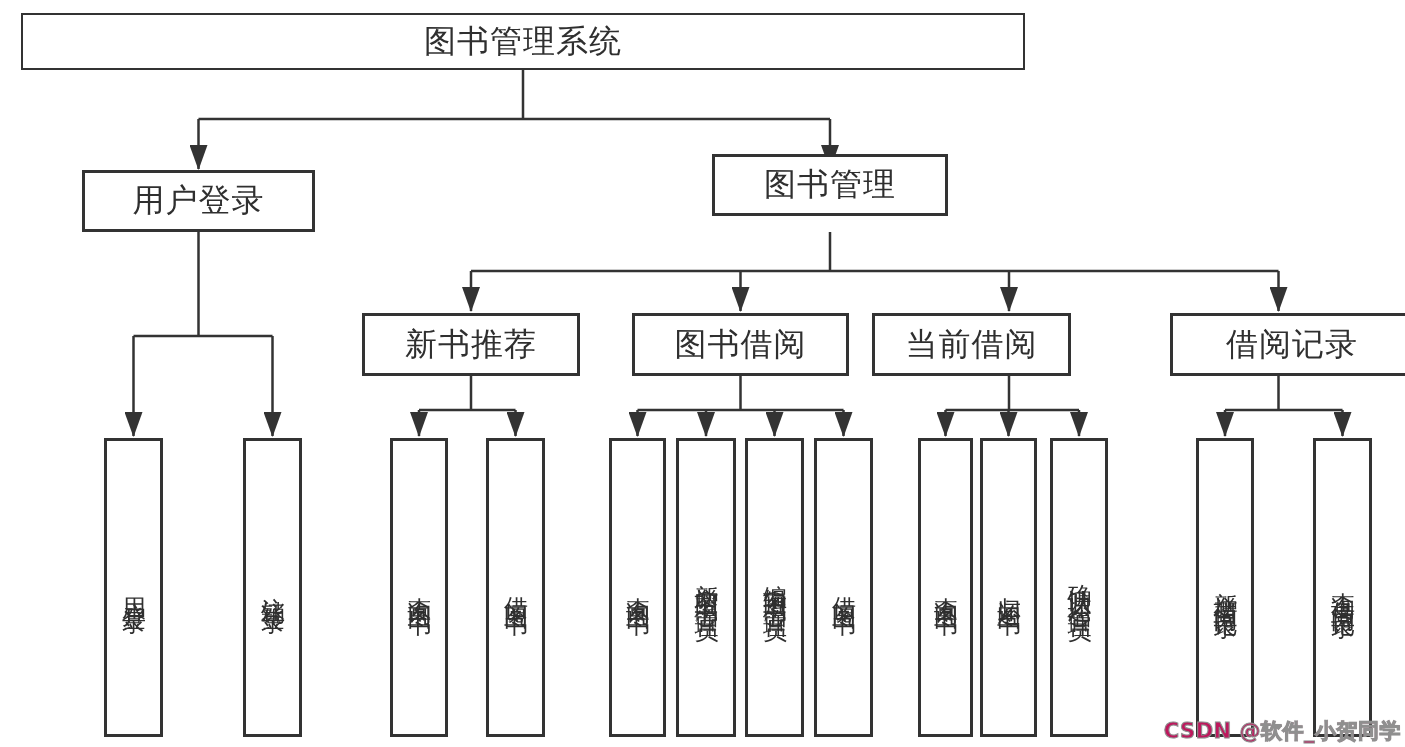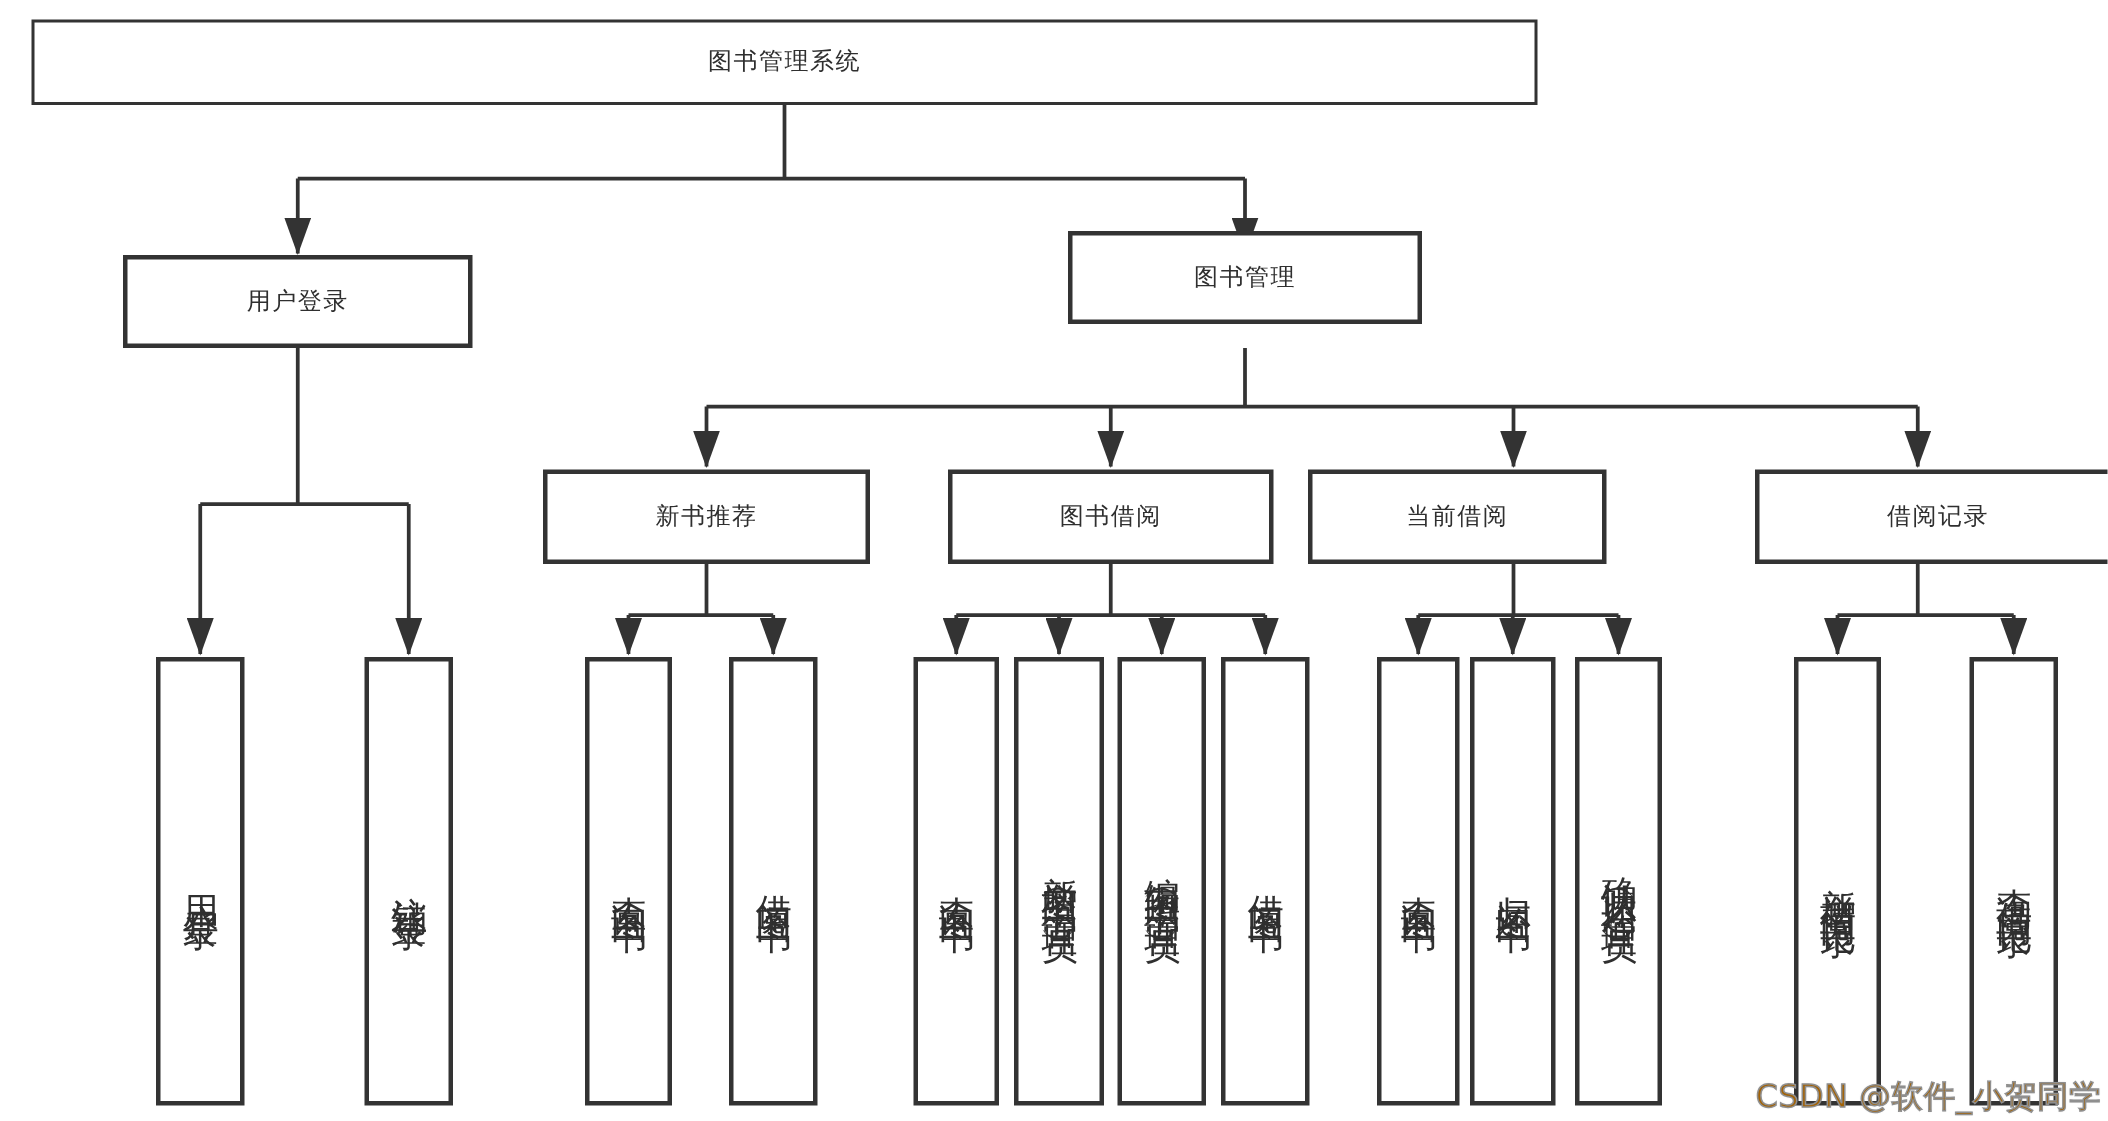--- a/index.html
+++ b/index.html
@@ -8,30 +8,31 @@
     font-family:"DejaVu Sans","Liberation Sans",sans-serif;
   }
   .stage{position:absolute;inset:0;width:1405px;height:747px;}
   svg.wires{position:absolute;left:0;top:0;pointer-events:none;}
   .box{
     position:absolute;background:#ffffff;border:3px solid #333333;
     box-sizing:border-box;display:flex;align-items:center;justify-content:center;
     color:#2f2f2f;
   }
   .root{border-width:2.5px;}
-  .h-label{font-size:16px;letter-spacing:1px;white-space:nowrap;}
+  .h-label{font-size:32px;letter-spacing:1px;white-space:nowrap;}
   .v-label{
     writing-mode:vertical-rl;
     font-size:24px;letter-spacing:5px;line-height:1.2;white-space:nowrap;
   }
   .watermark{
     position:absolute;right:4px;bottom:2px;z-index:5;
     font-size:21px;letter-spacing:0.5px;white-space:nowrap;
-    color:#a16207;-webkit-text-stroke:1px #8f8f8f;
+    color:#be185d;-webkit-text-stroke:1px #8f8f8f;
     text-shadow:0 0 1px rgba(140,140,140,0.85);
+    font-weight:bold;
   }
 </style>
 </head>
 <body>
 
 <div class="stage">
 
   <svg class="wires" width="1405" height="747" viewBox="0 0 1405 747">
     <defs>
       <marker id="arrow" markerUnits="userSpaceOnUse" markerWidth="26" markerHeight="18" refX="24" refY="9" orient="auto">

